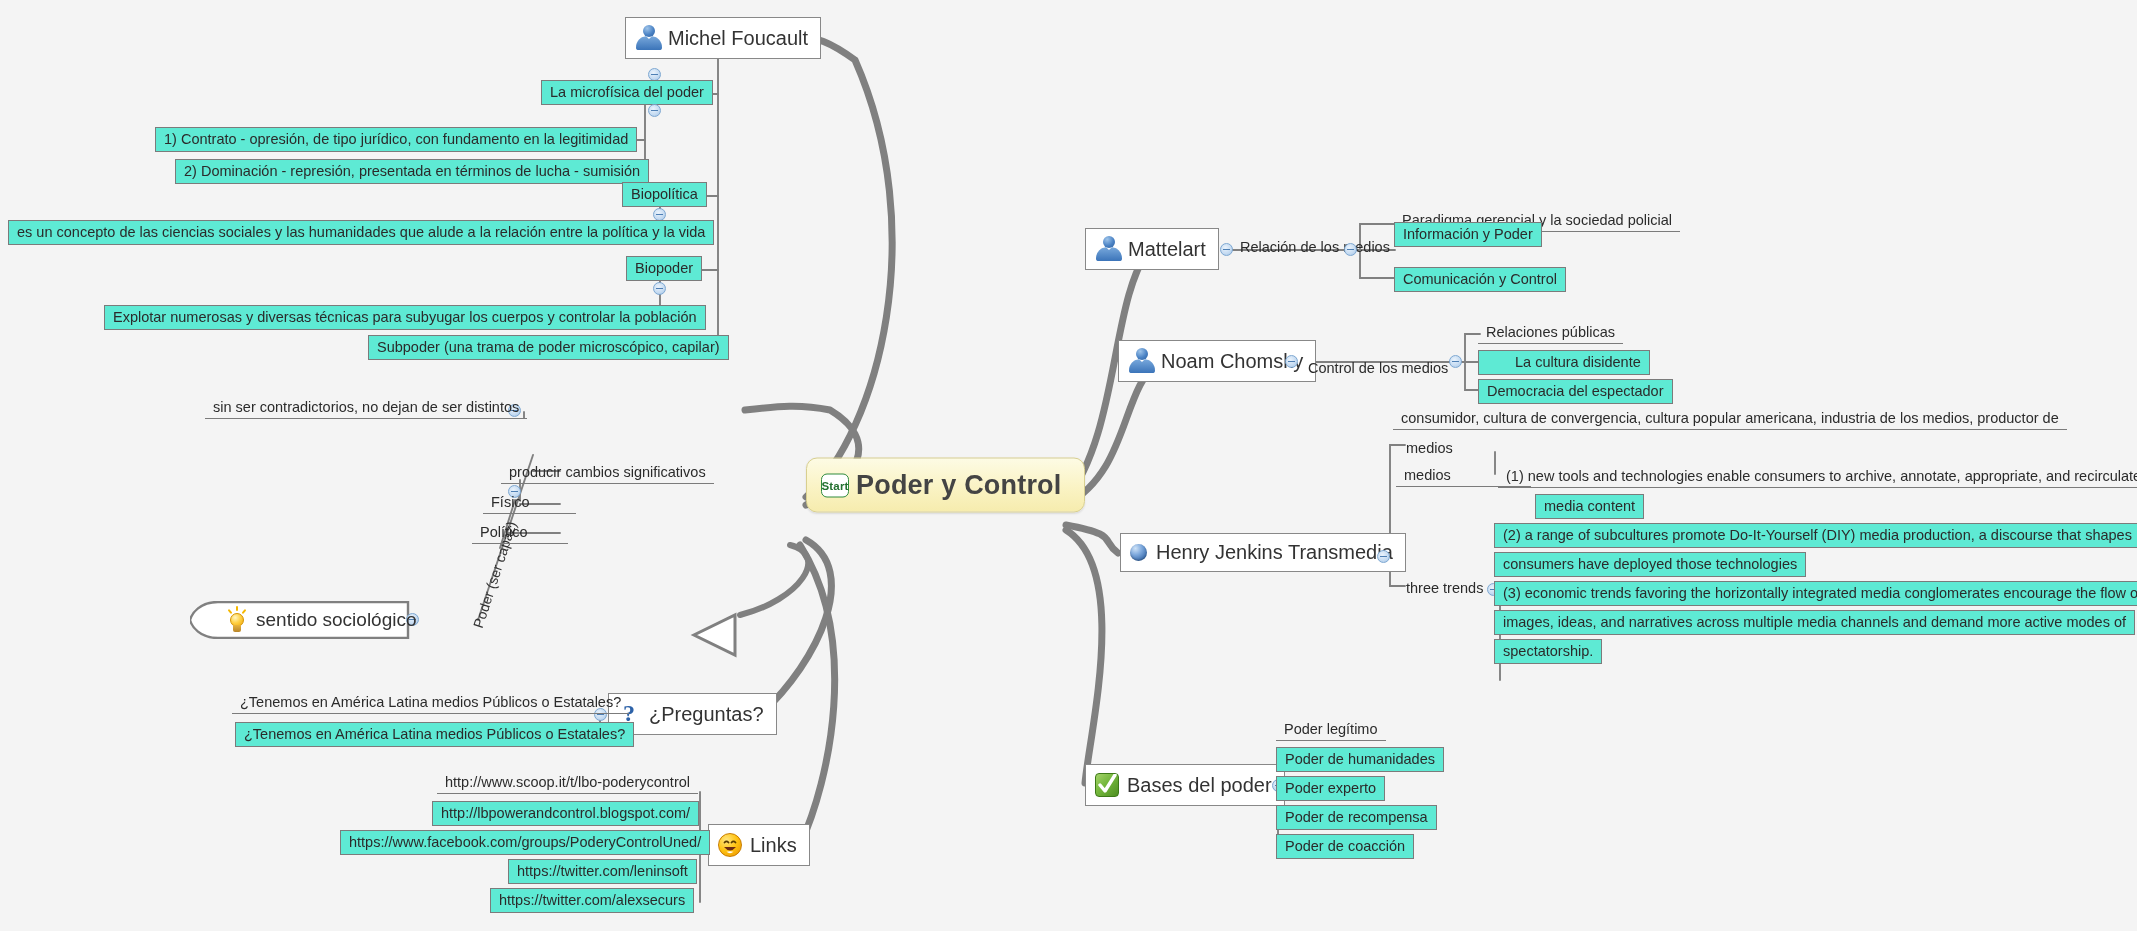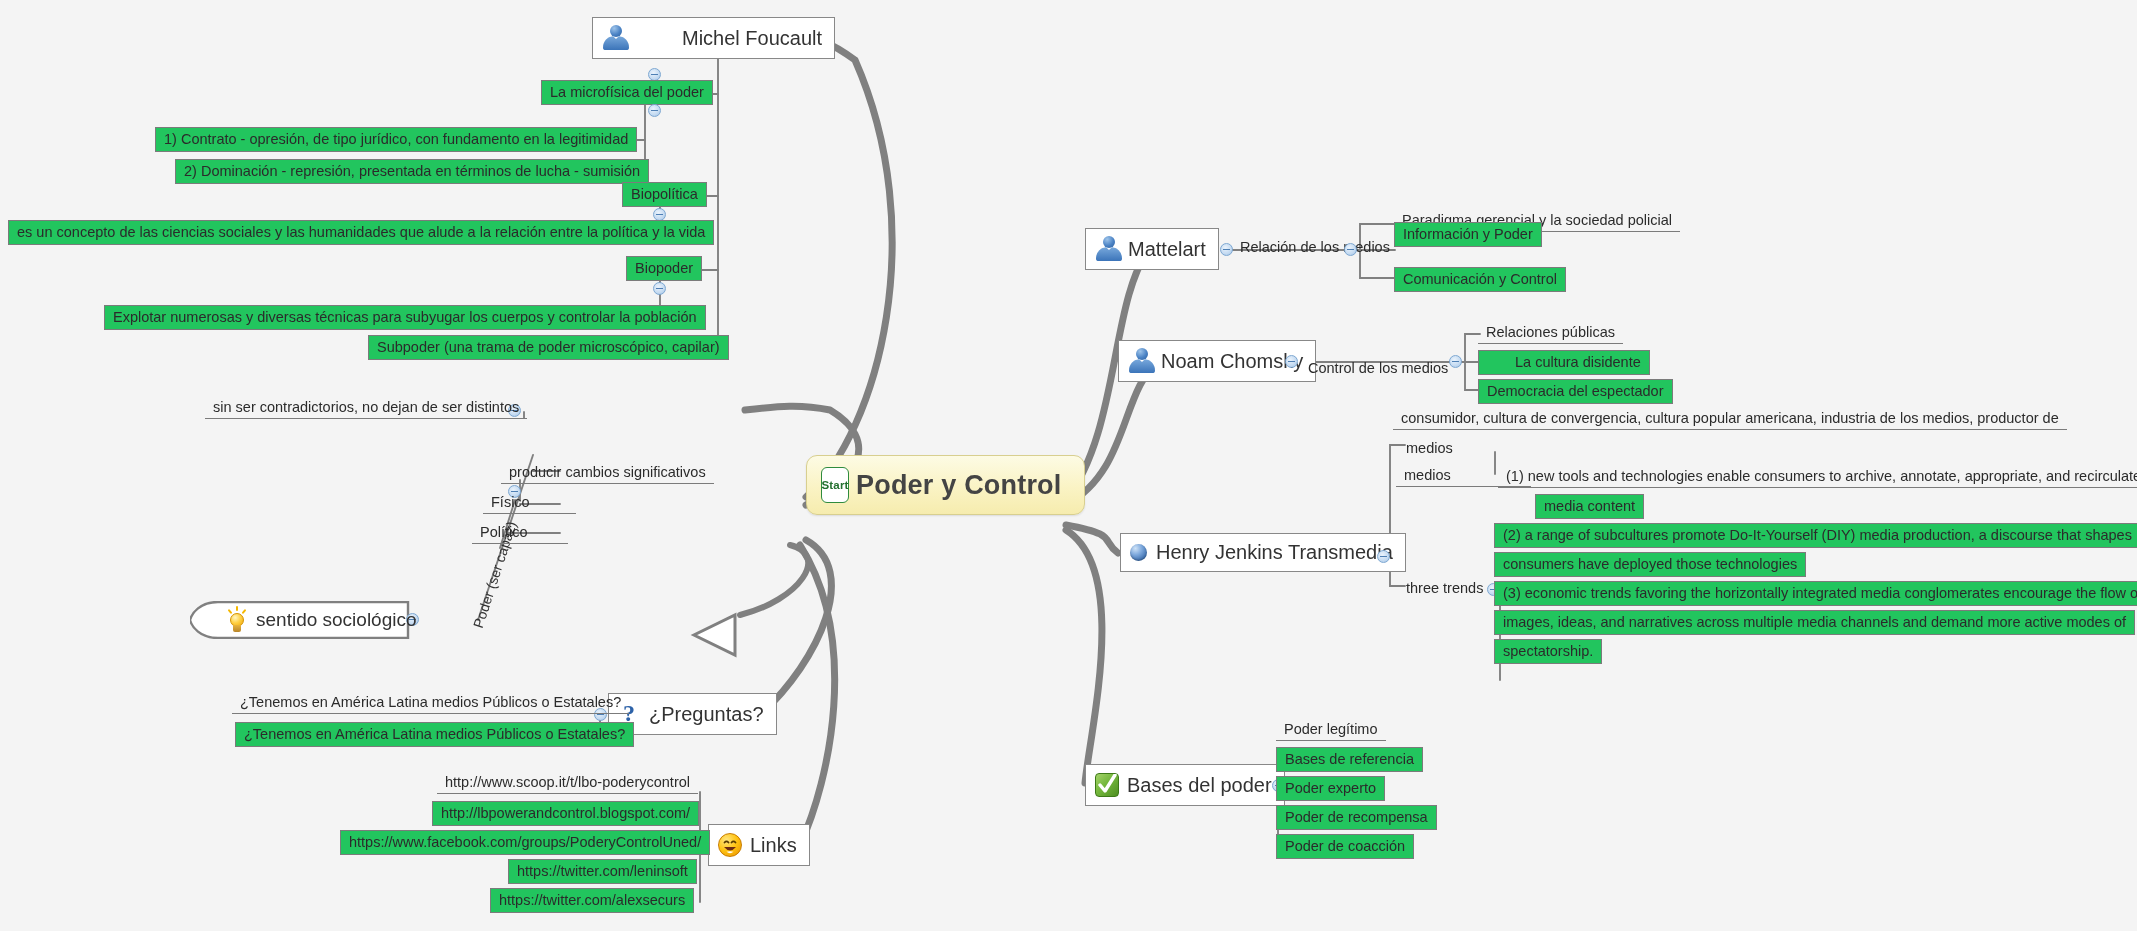--- a/index.html
+++ b/index.html
@@ -50,21 +50,21 @@
     border: 1.6px solid #888;
     background: #fff;
     padding: 7px 12px 7px 8px;
     font-size: 20px;
     color: #333;
   }
 
   
   .sub-box {
     border: 1.4px solid #7b7b7b;
-    background: #22c55e;
+    background: #5eead4;
     padding: 2px 8px 3px 8px;
     font-size: 14.5px;
     line-height: 1.25;
   }
   
   .sub-plain {
     padding: 1px 8px 2px 8px;
     font-size: 14.5px;
     line-height: 1.25;
     background: transparent;
@@ -144,21 +144,21 @@
            font-family:"Liberation Serif", serif; text-align:center; }
 
   .ico-smile { width: 26px; height: 26px; margin-right: 7px; }
   .ico-smile .face {
     position:absolute; left:1px; top:1px; width:24px; height:24px; border-radius:50%;
     background: radial-gradient(circle at 34% 28%, #ffe680 0%, #ffc312 48%, #e79000 100%);
     border: 1px solid #c97d00;
   }
 
   .ico-start {
-    width: 28px; height: 36px; margin-right: 7px;
+    width: 28px; height: 24px; margin-right: 7px;
     border: 1.6px solid #2f8b3d; border-radius: 6px; background: #fff;
     color: #24702f; font-size: 11.5px; font-weight: bold;
     display: flex; align-items:center; justify-content:center;
     font-family: "Liberation Sans", sans-serif;
   }
 
   
   .leaf-node {
     position: absolute;
     display: flex; align-items: center; white-space: nowrap;
@@ -288,21 +288,21 @@
     <g>
       <path d="M 735 615 L 735 655 L 694 635 Z" fill="#ffffff" stroke="#808080" stroke-width="3"></path>
     </g>
   </svg>
 
   <div class="node central" style="left:806px; top:485px; transform: translate(0,-50%);">
     <span class="ico-start">Start</span>
     <span>Poder y Control</span>
   </div>
 
-  <div class="node main-topic" style="left:592px; top:17px;gap:47px;">
+  <div class="node main-topic" style="left:625px; top:17px;">
     <span class="ico ico-person">
       <i class="head"></i>
         <i class="body"></i>
     </span>
     <span>Michel Foucault</span>
   </div>
   <div class="toggle" style="left:648px; top:68px;"></div>
 
   <div class="node sub-box" style="left:541px; top:80px;">
     <span>La microfísica del poder</span>
@@ -515,21 +515,21 @@
       </svg>
     </span>
     <span>Bases del poder</span>
   </div>
   <div class="toggle" style="left:1272px; top:779px;"></div>
 
   <div class="node sub-plain" style="left:1276px; top:719px; border-bottom:1.4px solid #7b7b7b;">
     <span>Poder legítimo</span>
   </div>
   <div class="node sub-box" style="left:1276px; top:747px;">
-    <span>Bases de referencia</span>
+    <span>Poder de humanidades</span>
   </div>
   <div class="node sub-box" style="left:1276px; top:776px;">
     <span>Poder experto</span>
   </div>
   <div class="node sub-box" style="left:1276px; top:805px;">
     <span>Poder de recompensa</span>
   </div>
   <div class="node sub-box" style="left:1276px; top:834px;">
     <span>Poder de coacción</span>
   </div>

